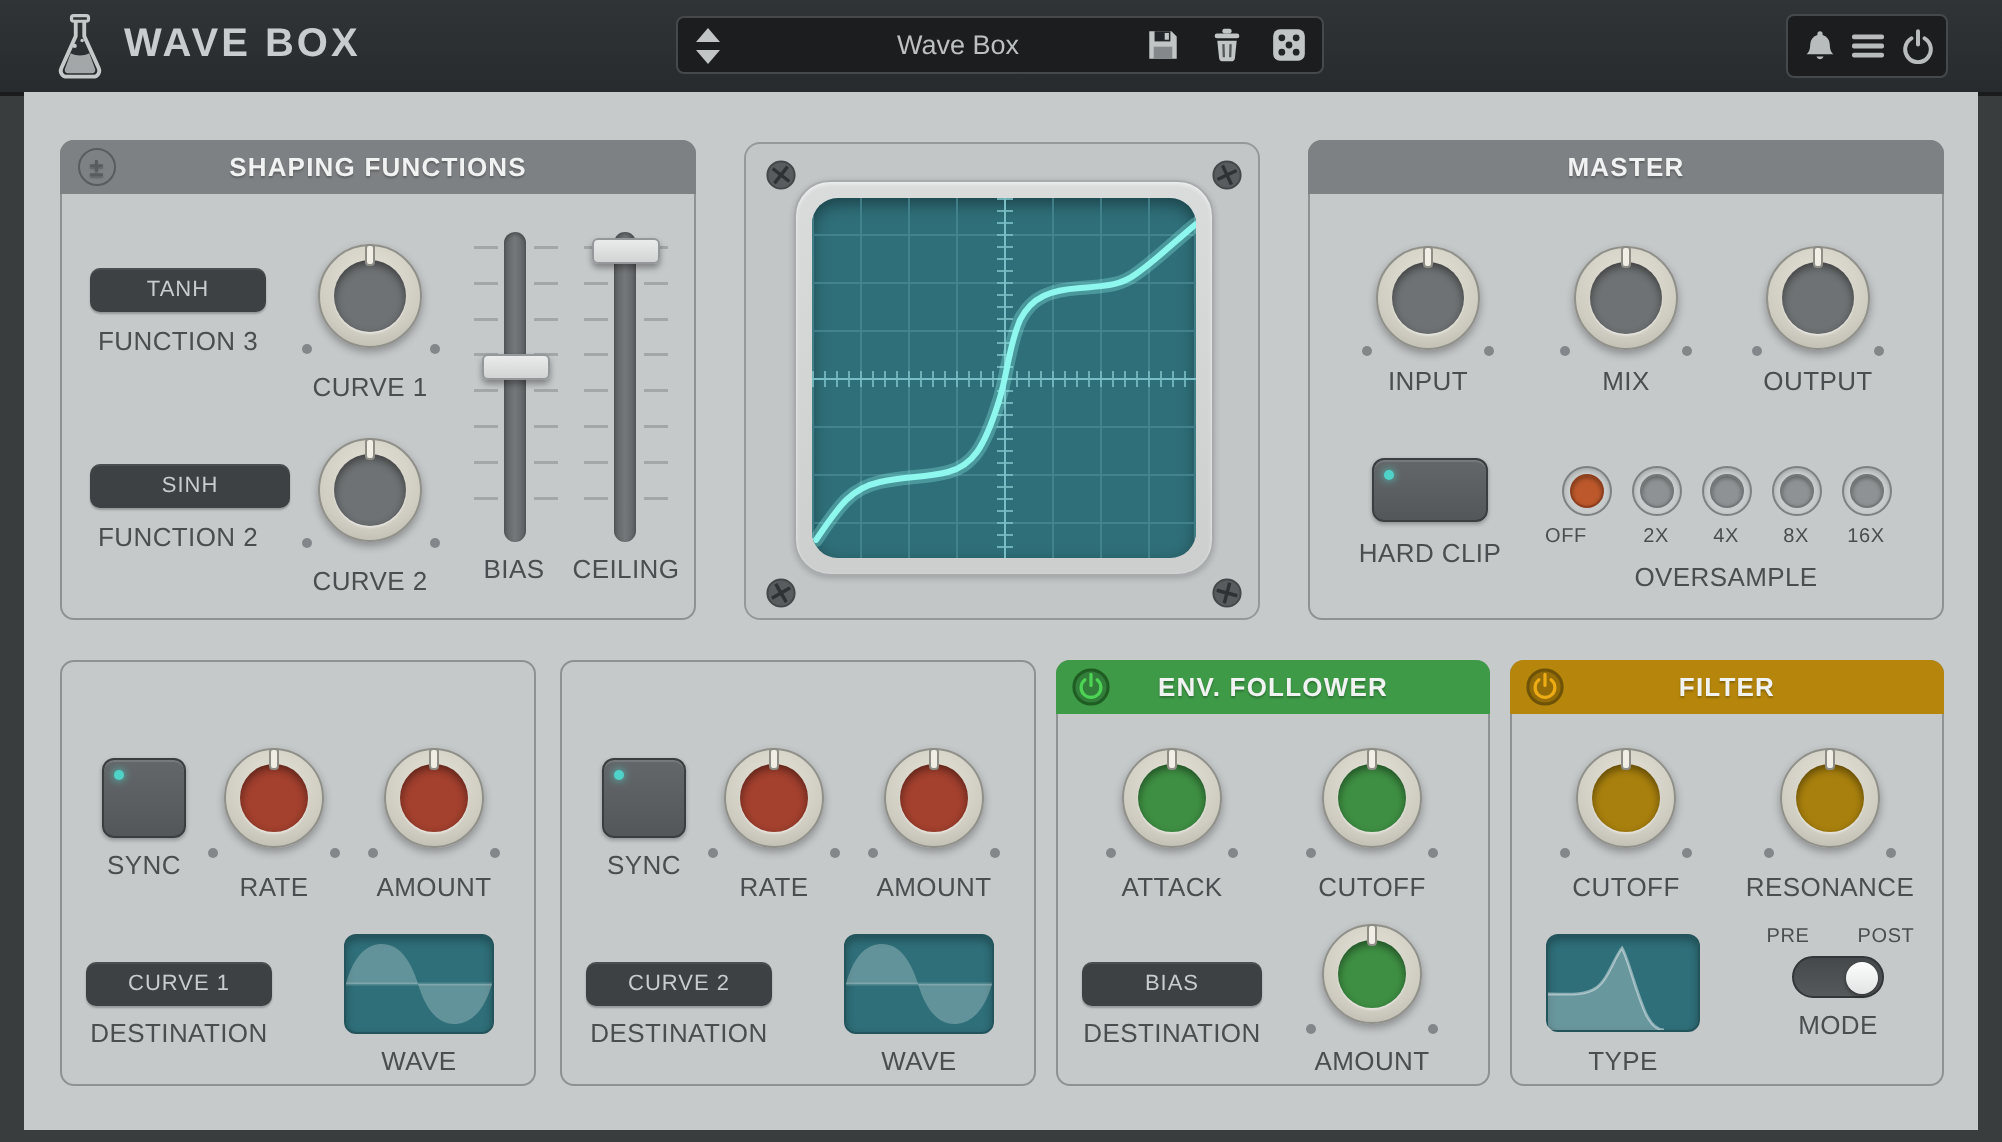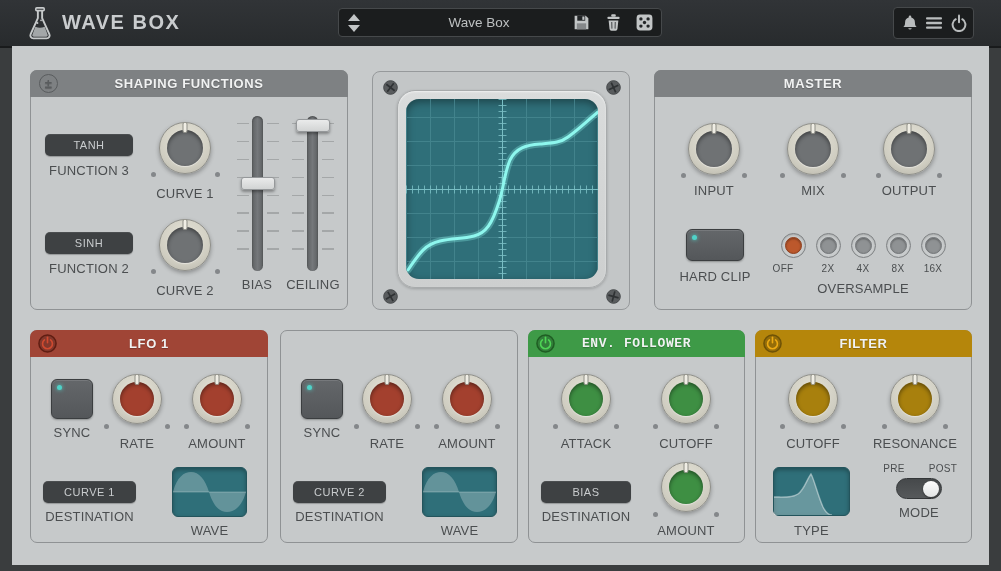--- a/index.html
+++ b/index.html
@@ -31,21 +31,21 @@
   .main{position:absolute;left:12px;top:46px;width:977px;height:519px;background:#C7CACB;}
 
   
   .panel{position:absolute;border:1px solid #8F9294;border-radius:7px;background:#C6C9CA;
          box-sizing:border-box;}
   .phdr{position:absolute;left:-1px;right:-1px;top:-1px;height:27px;border-radius:7px 7px 0 0;
         display:flex;align-items:center;justify-content:center;font-weight:bold;font-size:13px;
         letter-spacing:.6px;color:#F1F2F2;text-shadow:0 1px 1px rgba(0,0,0,.25);}
   .phdr.gray{background:#7E8183;}
   .phdr.red{background:var(--c-red,#A04536);}
-  .phdr.green{background:var(--c-green,#3E9A47);font-family:Liberation Mono, monospace;}
+  .phdr.green{background:var(--c-green,#3E9A47);}
   .phdr.yellow{background:var(--c-yellow,#B5860B);}
 
   .lbl{position:absolute;font-size:13px;color:#4B4E50;text-align:center;letter-spacing:.2px;}
   .sm{font-size:10px;letter-spacing:.3px;}
 
   .darkbtn{position:absolute;background:#3E4143;border-radius:5px;color:#C9CCCE;font-size:11px;
            display:flex;align-items:center;justify-content:center;letter-spacing:.5px;cursor:pointer;
            box-shadow:inset 0 1px 0 rgba(255,255,255,.07),0 1px 1px rgba(0,0,0,.25);}
   .graybtn{position:absolute;background:linear-gradient(#64676A,#54575A);border:1px solid #3B3E40;
            border-radius:6px;box-sizing:border-box;cursor:pointer;
@@ -171,21 +171,21 @@
       </div>
       <div class="darkbtn" style="left:14px;top:63px;width:88px;height:22px">TANH</div>
       <div class="lbl" style="left:0;width:116px;top:92px">FUNCTION 3</div>
       <div class="knob" style="left:128px;top:51px;--kc:#6F7274">
           <div class="kptr"></div>
         </div>
       <div class="kdot" style="left:120px;top:101px"></div>
       <div class="kdot" style="left:184px;top:101px"></div>
       <div class="lbl" style="left:104px;width:100px;top:115px">CURVE 1</div>
 
-      <div class="darkbtn" style="left:14px;top:161px;width:88px;height:22px">SINH</div>
+      <div class="darkbtn" style="left:14px;top:161px;width:100px;height:22px">SINH</div>
       <div class="lbl" style="left:0;width:116px;top:190px">FUNCTION 2</div>
       <div class="knob" style="left:128px;top:148px;--kc:#6F7274">
           <div class="kptr"></div>
         </div>
       <div class="kdot" style="left:120px;top:198px"></div>
       <div class="kdot" style="left:184px;top:198px"></div>
       <div class="lbl" style="left:104px;width:100px;top:212px">CURVE 2</div>
 
       <div class="vticks" style="left:206px;top:52px;height:142px"></div>
       <div class="vticks" style="left:236px;top:52px;height:142px"></div>
@@ -312,28 +312,20 @@
         </div>
       <div class="lbl sm" style="left:108px;width:40px;top:192px">OFF</div>
       <div class="lbl sm" style="left:153px;width:40px;top:192px">2X</div>
       <div class="lbl sm" style="left:188px;width:40px;top:192px">4X</div>
       <div class="lbl sm" style="left:223px;width:40px;top:192px">8X</div>
       <div class="lbl sm" style="left:258px;width:40px;top:192px">16X</div>
       <div class="lbl" style="left:138px;width:140px;top:210px">OVERSAMPLE</div>
     </div>
 
     <div class="panel" style="left:18px;top:284px;width:238px;height:213px">
-      <div class="phdr red">
-        <svg class="hdr-pwr" viewBox="0 0 20 20">
-          <circle cx="10" cy="10" r="9" fill="rgba(0,0,0,0.18)" stroke="#5F1D12" stroke-width="1.6"></circle>
-          <path d="M6.8 6.2 a5.2 5.2 0 1 0 6.4 0" fill="none" stroke="#D04A30" stroke-width="1.7" stroke-linecap="round"></path>
-          <line x1="10" y1="3.4" x2="10" y2="9.2" stroke="#D04A30" stroke-width="1.7" stroke-linecap="round"></line>
-        </svg>
-        <span>LFO 1</span>
-      </div>
       <div class="graybtn" style="left:20px;top:48px;width:42px;height:40px">
         <div class="led"></div>
       </div>
       <div class="lbl" style="left:0;width:82px;top:94px">SYNC</div>
       <div class="knob" style="left:81px;top:43px;width:50px;height:50px;--kc:#A3402E">
           <div class="kptr"></div>
         </div>
       <div class="kdot" style="left:73px;top:93px"></div>
       <div class="kdot" style="left:134px;top:93px"></div>
       <div class="lbl" style="left:56px;width:100px;top:105px">RATE</div>

